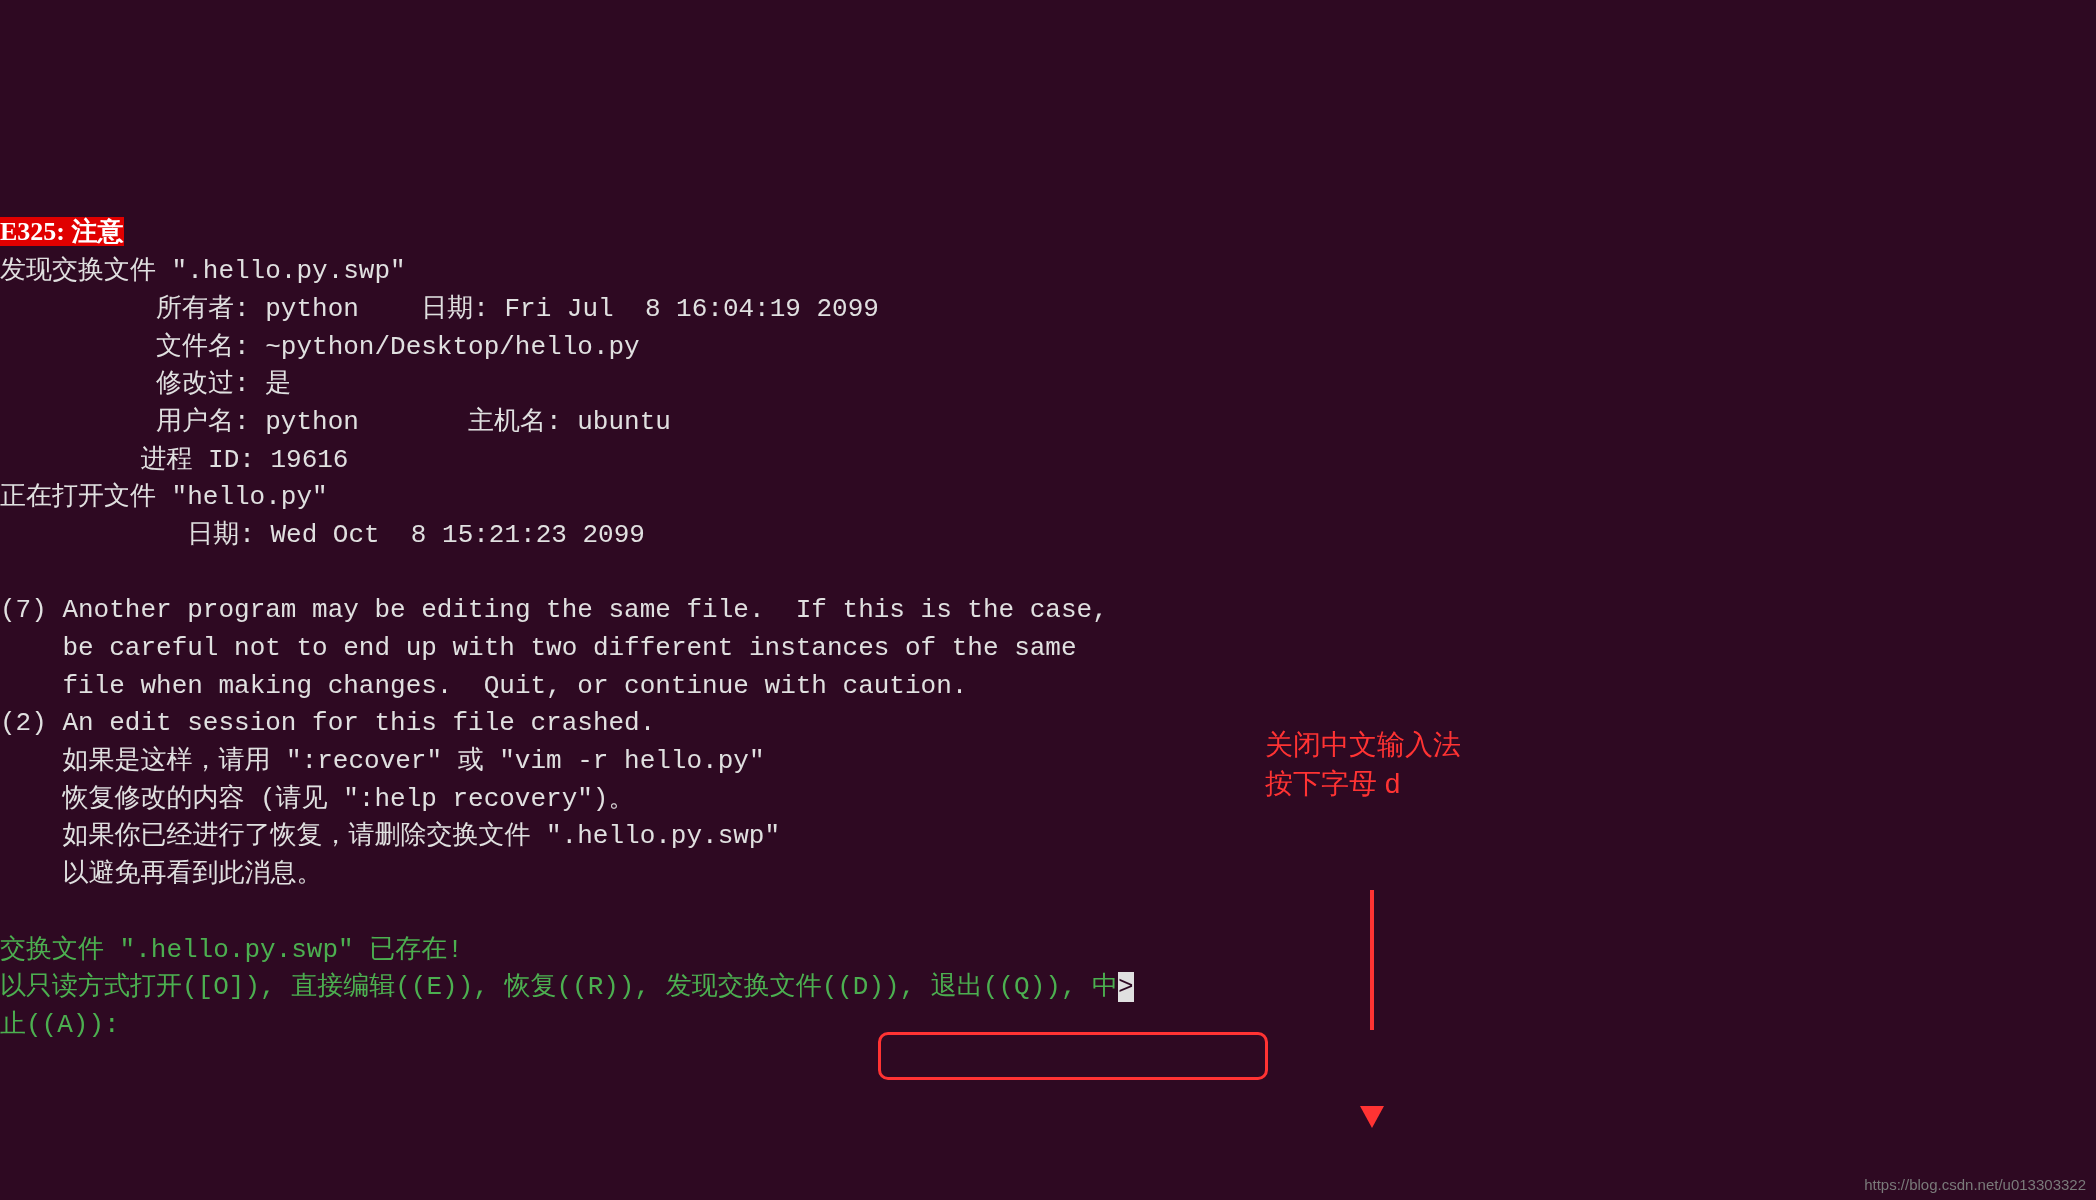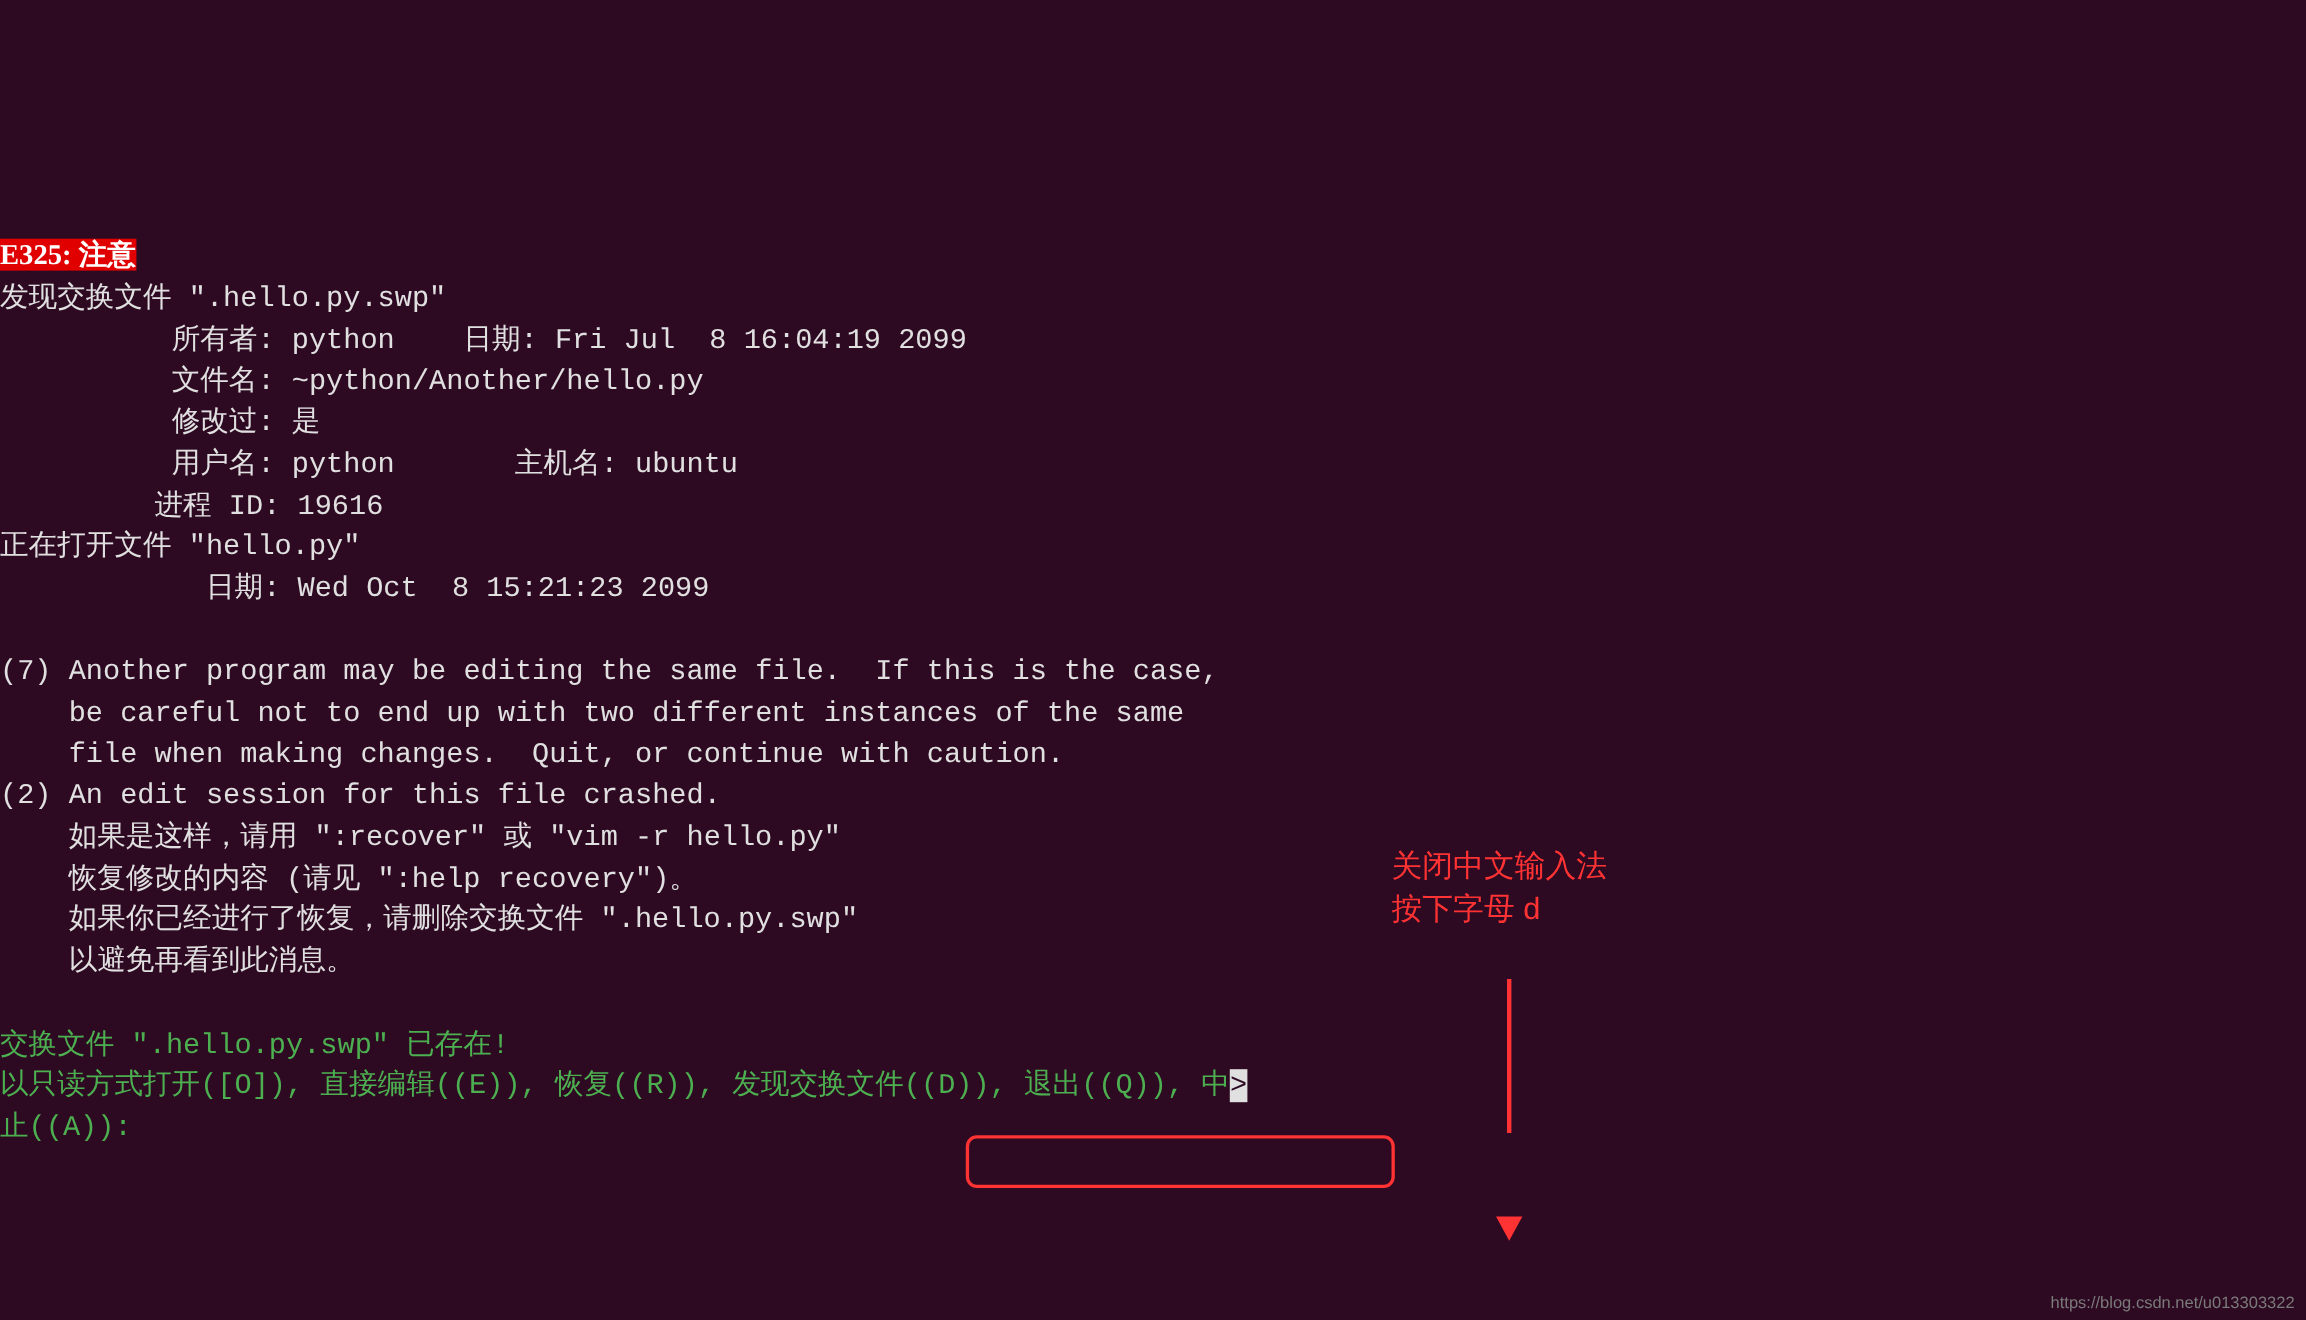--- a/index.html
+++ b/index.html
@@ -37,21 +37,20 @@
       color: #ff3333;
       font-family: 'Microsoft YaHei', sans-serif;
       font-size: 28px;
       white-space: normal;
     }
     .annotation-text {
       position: absolute;
       top: 725px;
       left: 1265px;
       line-height: 1.4;
-      margin-top: 42px;
     }
     .arrow-container {
       position: absolute;
       top: 815px;
       left: 1370px;
     }
     .arrow-line {
       width: 4px;
       height: 140px;
       background-color: #ff3333;
@@ -90,21 +89,21 @@
   </style>
 </head>
 <body>
 
 
 
 <div>
 <span class="error-tag">E325: 注意</span>
 <span class="white-text">发现交换文件 ".hello.py.swp"</span>
 <span class="white-text">          所有者: python    日期: Fri Jul  8 16:04:19 2099</span>
-<span class="white-text">          文件名: ~python/Another/hello.py</span>
+<span class="white-text">          文件名: ~python/Desktop/hello.py</span>
 <span class="white-text">          修改过: 是</span>
 <span class="white-text">          用户名: python       主机名: ubuntu</span>
 <span class="white-text">         进程 ID: 19616</span>
 <span class="white-text">正在打开文件 "hello.py"</span>
 <span class="white-text">            日期: Wed Oct  8 15:21:23 2099</span>
 
 <span class="white-text">(7) Another program may be editing the same file.  If this is the case,</span>
 <span class="white-text">    be careful not to end up with two different instances of the same</span>
 <span class="white-text">    file when making changes.  Quit, or continue with caution.</span>
 <span class="white-text">(2) An edit session for this file crashed.</span>

